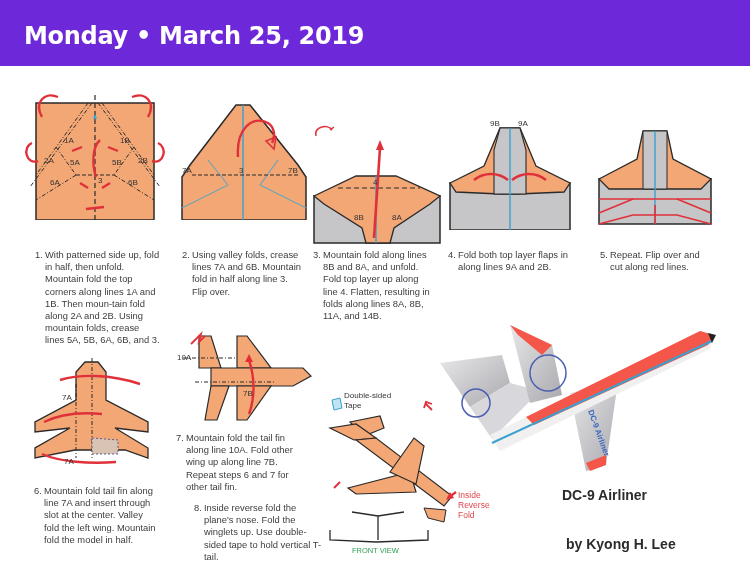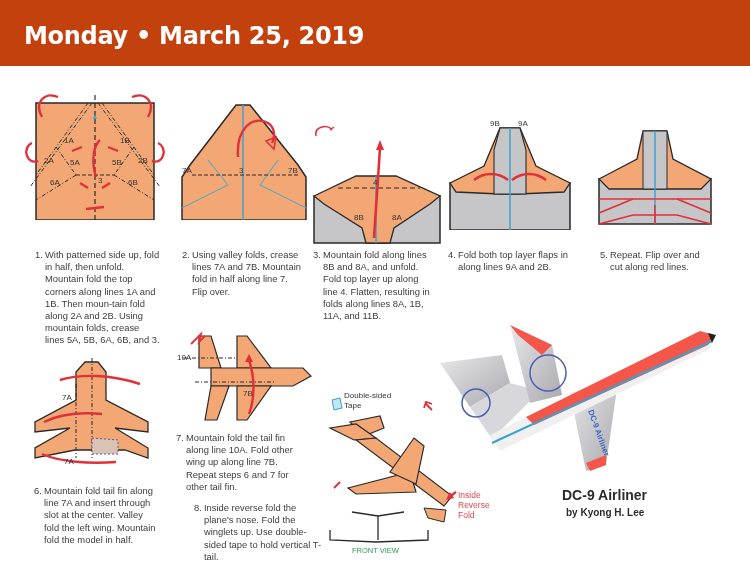--- a/index.html
+++ b/index.html
@@ -1,25 +1,25 @@
 <!DOCTYPE html>
 <html><head>
 <meta charset="utf-8">
 <style>
   * { margin:0; padding:0; box-sizing:border-box; }
   html, body { width:750px; height:581px; background:#ffffff; overflow:hidden; }
   body { position:relative; font-family:"Liberation Sans", sans-serif; color:#3a3a3a; }
-  .header { position:absolute; left:0; top:0; width:750px; height:66px; background:#c2410c; }
+  .header { position:absolute; left:0; top:0; width:750px; height:66px; background:#6d28d9; }
   .header-title { position:absolute; left:24px; top:22px; font-family:"DejaVu Sans", sans-serif; font-weight:bold; font-size:24px; color:#ffffff; letter-spacing:-0.3px; }
   .fig { position:absolute; }
   .step-text { position:absolute; font-size:9.4px; line-height:12.2px; color:#3d3d3d; }
   .step-text .num { position:absolute; left:0; top:0; }
   .step-text .body { display:block; padding-left:10px; }
   .caption-title { position:absolute; left:562px; top:487px; font-size:14px; font-weight:bold; color:#2b2b2b; }
-  .caption-author { position:absolute; left:566px; top:507px; font-size:10px; font-weight:bold; color:#2b2b2b; }
+  .caption-author { position:absolute; left:566px; top:536px; font-size:14px; font-weight:bold; color:#2b2b2b; }
   .lbl { font-family:"Liberation Sans", sans-serif; font-size:8px; fill:#333; }
   .lbl-red { font-family:"Liberation Sans", sans-serif; font-size:8.5px; fill:#e0474c; }
   .lbl-green { font-family:"Liberation Sans", sans-serif; font-size:7.5px; fill:#2e9b52; }
 </style>
 </head>
 <body>
 
 <div class="header">
   <div class="header-title">Monday • March 25, 2019</div>
 </div>
@@ -117,25 +117,25 @@
     <line x1="58" y1="78" x2="58" y2="97"></line>
   </g>
 </svg>
 
 <div class="step-text" style="left:35px;top:249px;width:125px;">
   <span class="num">1.</span>
     <span class="body">With patterned side up, fold in half, then unfold. Mountain fold the top corners along lines 1A and 1B. Then moun-tain fold along 2A and 2B. Using mountain folds, crease lines 5A, 5B, 6A, 6B, and 3.</span>
 </div>
 <div class="step-text" style="left:182px;top:249px;width:120px;">
   <span class="num">2.</span>
-    <span class="body">Using valley folds, crease lines 7A and 7B. Mountain fold in half along line 7. Flip over.</span>
+    <span class="body">Using valley folds, crease lines 7A and 6B. Mountain fold in half along line 3. Flip over.</span>
 </div>
 <div class="step-text" style="left:313px;top:249px;width:120px;">
   <span class="num">3.</span>
-    <span class="body">Mountain fold along lines 8B and 8A, and unfold. Fold top layer up along line 4. Flatten, resulting in folds along lines 8A, 1B, 11A, and 11B.</span>
+    <span class="body">Mountain fold along lines 8B and 8A, and unfold. Fold top layer up along line 4. Flatten, resulting in folds along lines 8A, 8B, 11A, and 14B.</span>
 </div>
 <div class="step-text" style="left:448px;top:249px;width:120px;">
   <span class="num">4.</span>
     <span class="body">Fold both top layer flaps in along lines 9A and 2B.</span>
 </div>
 <div class="step-text" style="left:600px;top:249px;width:108px;">
   <span class="num">5.</span>
     <span class="body">Repeat. Flip over and cut along red lines.</span>
 </div>
 

